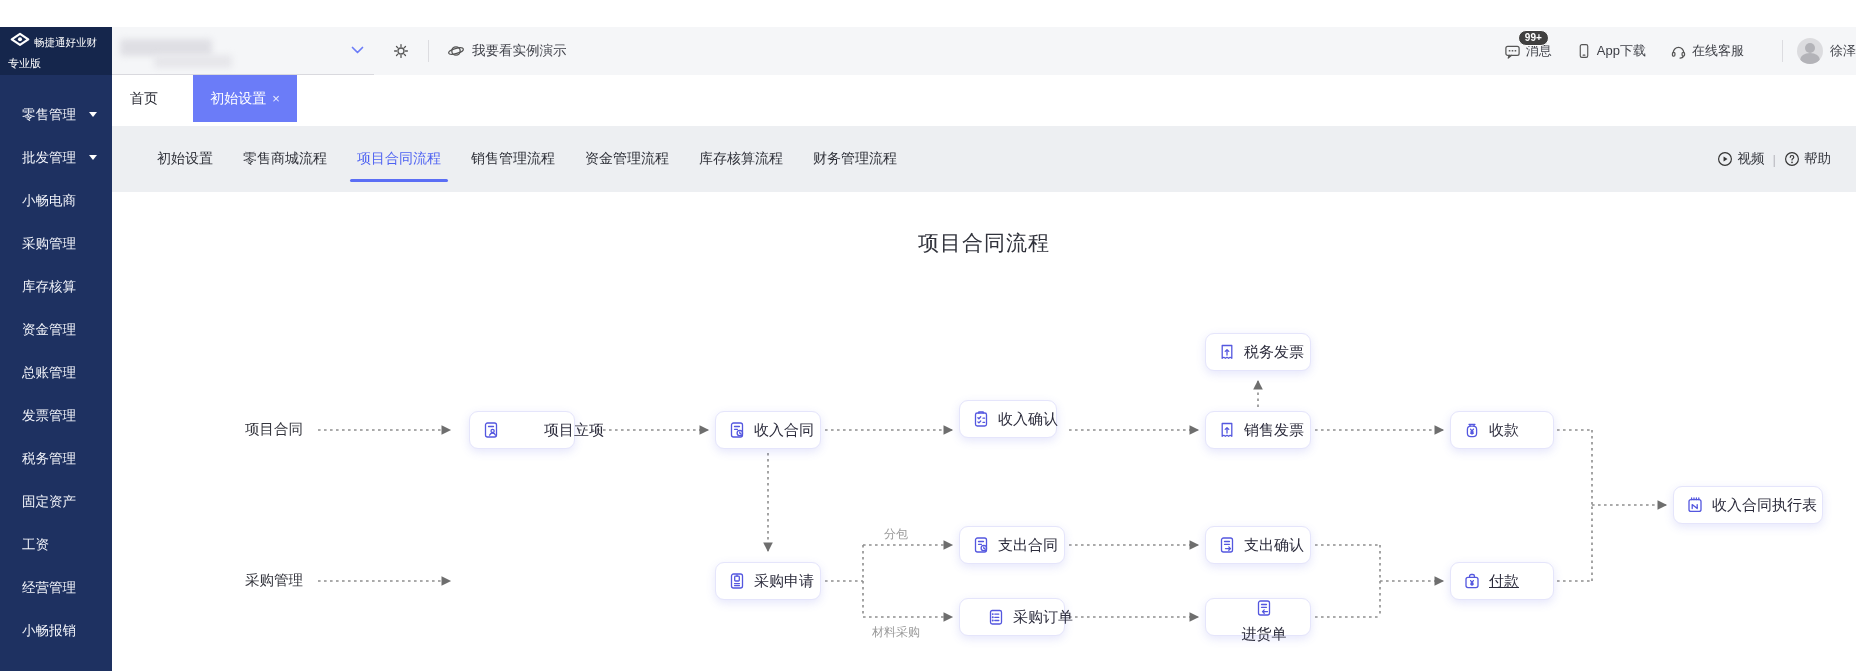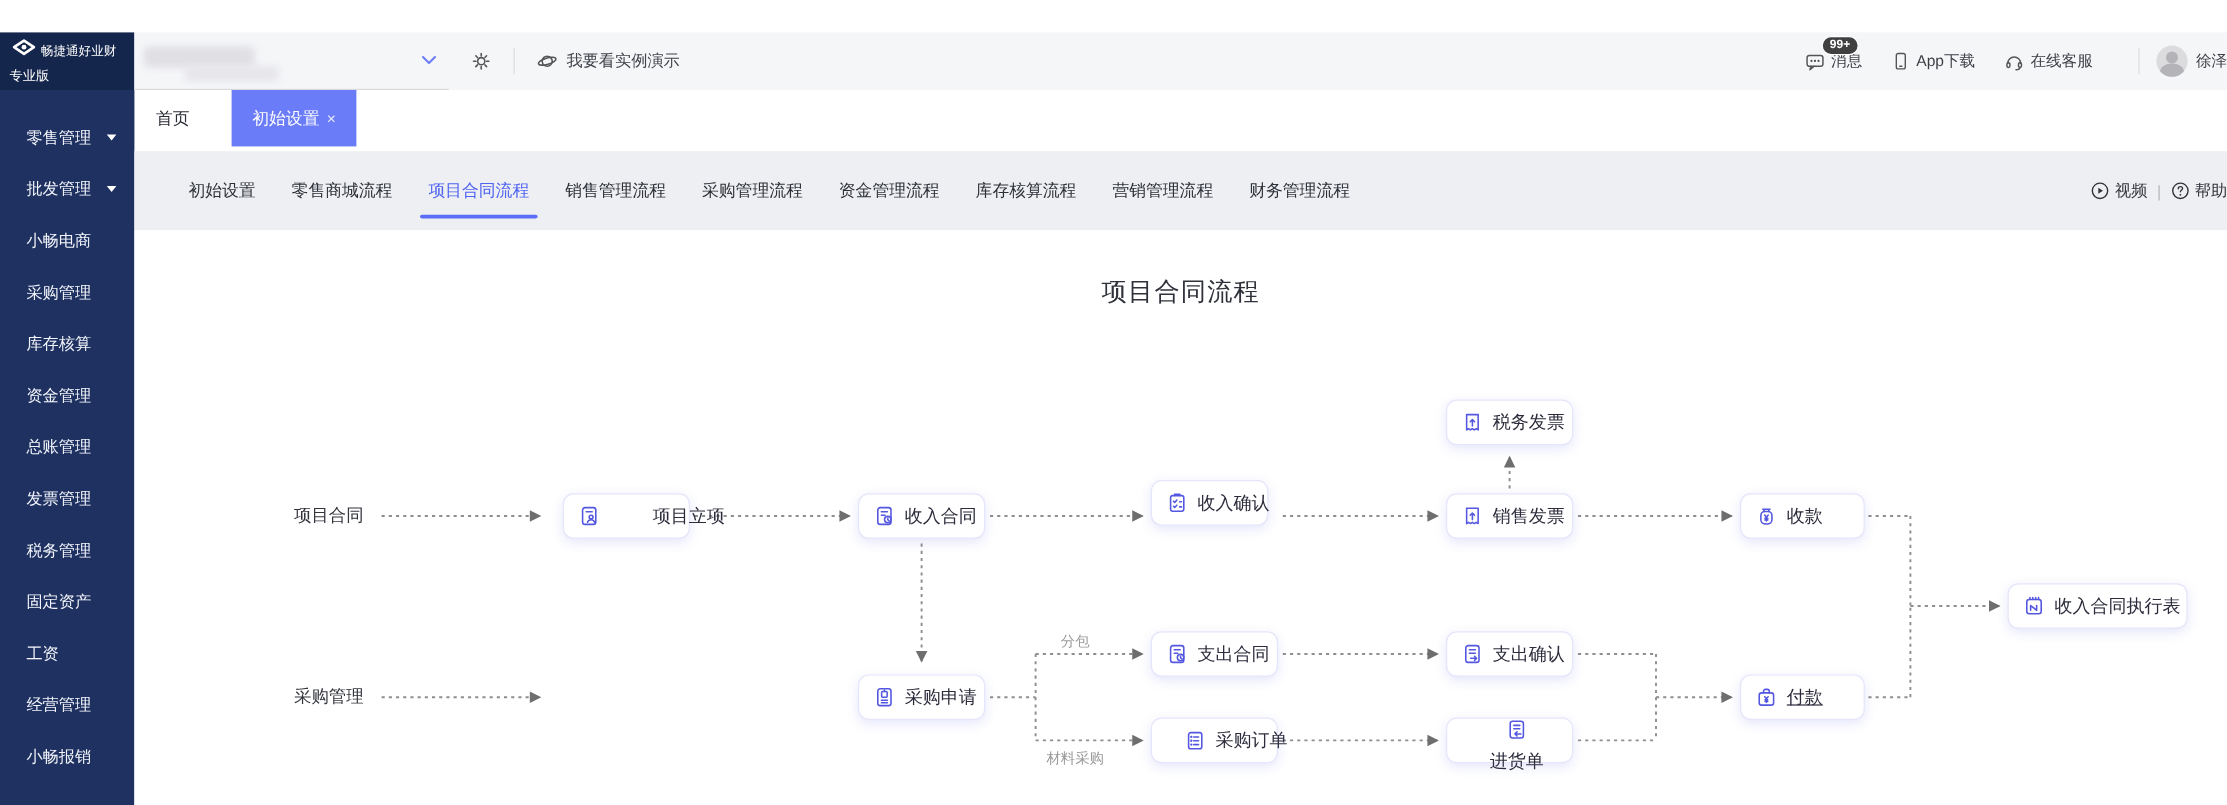--- a/index.html
+++ b/index.html
@@ -43,21 +43,21 @@
   .side-caret{position:absolute;right:15px;top:19px;width:0;height:0;
               border-left:4.5px solid transparent;border-right:4.5px solid transparent;border-top:5.5px solid #fff}
   
   .strip{position:absolute;top:126px;left:112px;right:0;height:66px;background:#edeff2;
          display:flex;align-items:center;padding-left:45px}
   .nav-item{position:relative;font-size:14px;color:#2e3038;margin-right:30px;cursor:pointer;
             height:66px;display:flex;align-items:center;white-space:nowrap}
   .nav-item.active{color:#4f63f2}
   .nav-item.active::after{content:"";position:absolute;left:-7px;right:-7px;bottom:10px;height:3px;
             background:#5b6ef5;border-radius:2px}
-  .strip-right{margin-left:auto;display:flex;align-items:center;gap:6px;padding-right:0;
+  .strip-right{margin-left:auto;display:flex;align-items:center;gap:6px;padding-right:25px;
                font-size:13.5px;color:#33353c}
   .strip-right .sep{color:#b9bac0;margin:0 2px}
   .strip-btn{display:flex;align-items:center;gap:4px;cursor:pointer}
   
   .content{position:absolute;top:192px;left:112px;right:0;bottom:0;background:#fff}
   .flow-title{text-align:center;margin-top:37px;font-size:21px;font-weight:500;color:#30323b;letter-spacing:1px}
   #connectors{position:absolute;inset:0;pointer-events:none}
   .flow-node{position:absolute;height:38px;background:#fff;border:1px solid #e5e5fb;border-radius:9px;
              box-shadow:0 3px 10px rgba(96,98,232,.16);display:flex;align-items:center;gap:8px;
              padding-left:12px;font-size:15px;color:#2c2c3c;cursor:pointer;z-index:2;white-space:nowrap}
@@ -191,24 +191,22 @@
         </li>
       </ul>
   </nav>
 
   <div class="strip">
     <div id="nav-tabs" style="display:flex;height:100%">
         <span class="nav-item">初始设置</span>
         <span class="nav-item">零售商城流程</span>
         <span class="nav-item active">项目合同流程</span>
         <span class="nav-item">销售管理流程</span>
-        <span class="nav-item">采购管理流程</span>
         <span class="nav-item">资金管理流程</span>
         <span class="nav-item">库存核算流程</span>
-        <span class="nav-item">营销管理流程</span>
         <span class="nav-item">财务管理流程</span>
       </div>
     <div class="strip-right">
       <span class="strip-btn">
         <svg width="16" height="16" viewBox="0 0 18 18">
           <circle cx="9" cy="9" r="7.2" fill="none" stroke="#333" stroke-width="1.3"></circle>
           <path d="M7.4 6.2l4.4 2.8-4.4 2.8z" fill="#333"></path>
         </svg>
         <span>视频</span>
       </span>

